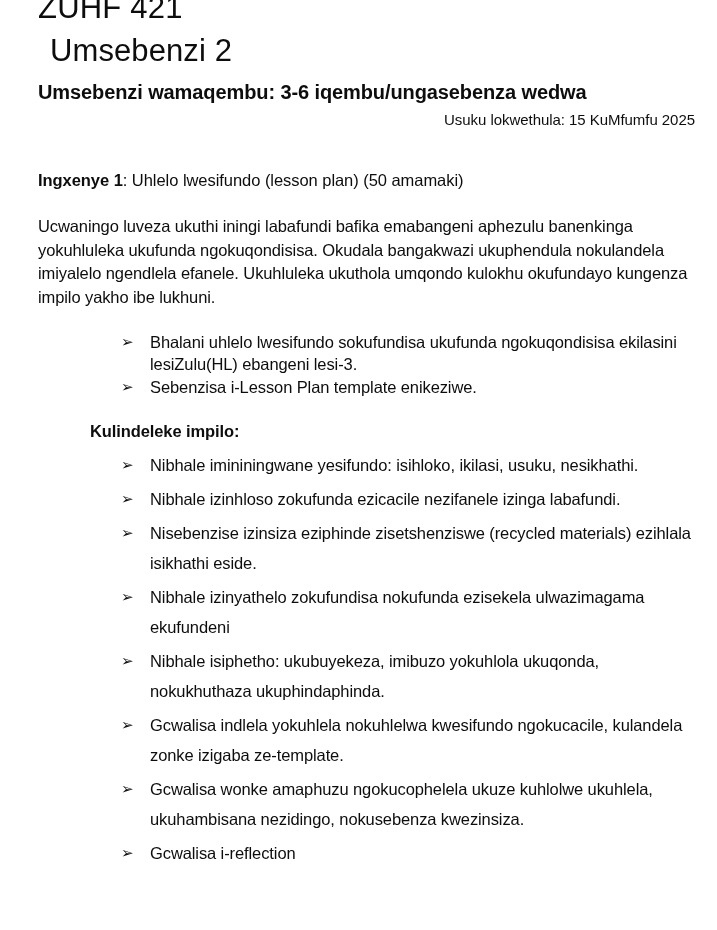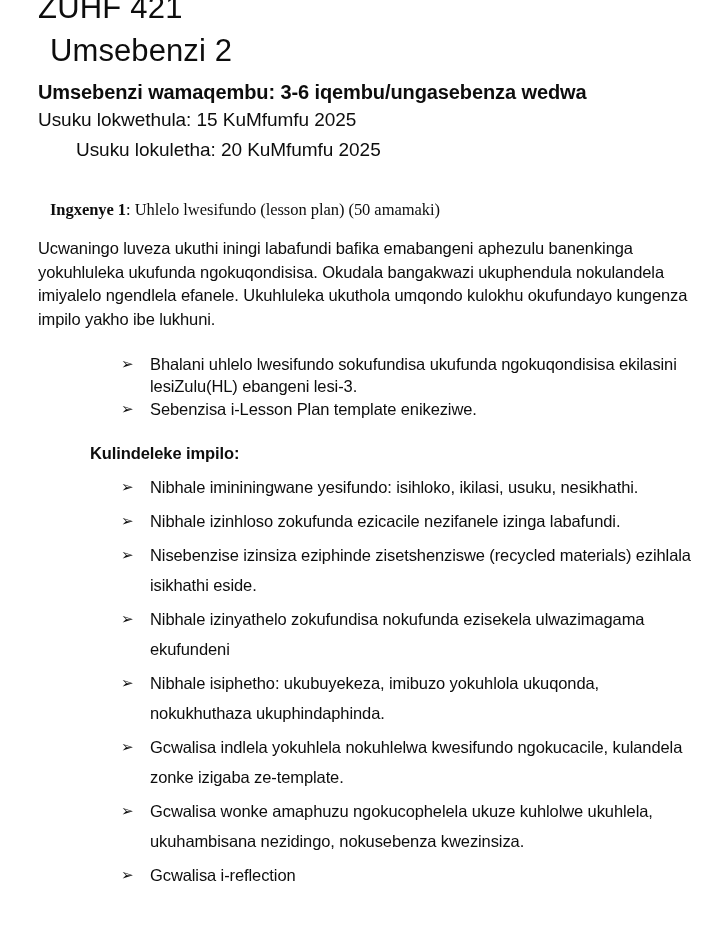--- a/index.html
+++ b/index.html
@@ -52,52 +52,52 @@
   
   .meta-bold {
     font-size: 20px;
     font-weight: 700;
     line-height: 22px;
     margin: 12px 0 0 0;
     letter-spacing: -0.1px;
     white-space: nowrap;
   }
   .meta-line {
-    font-size: 19px;
+    font-size: 15px;
     font-weight: 400;
     line-height: 22px;
     margin: 6px 0 0 0;
     letter-spacing: -0.05px;
     white-space: nowrap;
+    text-align: right;
   }
   .meta-line.indented {
     margin-left: 38px;
     margin-top: 8px;
   }
 
   
   .section-heading {
     font-size: 16.5px;
     line-height: 22px;
-    margin: 38px 0 0 12px;
+    margin: 38px 0 0 0;
     font-weight: 400;
     letter-spacing: -0.05px;
     white-space: nowrap;
-    font-family: Liberation Serif, serif;
   }
   .section-heading .lead {
     font-weight: 700;
   }
 
   
   .body-para {
     font-size: 16.5px;
     font-weight: 400;
     line-height: 23.5px;
-    margin: 16px 0 0 0;
+    margin: 24px 0 0 0;
     letter-spacing: -0.1px;
     text-align: left;
     max-width: 655px;
   }
 
   
   .arrow-list {
     list-style: none;
     margin: 0;
     padding: 0;
@@ -150,21 +150,20 @@
 <div class="page">
 
   <div class="course-code">ZUHF 421</div>
 
   <div class="doc-title">Umsebenzi 2</div>
 
   <div class="meta-bold">Umsebenzi wamaqembu: 3-6 iqembu/ungasebenza wedwa</div>
 
   <div class="meta-line">Usuku lokwethula: 15 KuMfumfu 2025</div>
 
-  <div class="meta-line indented">Usuku lokuletha: 20 KuMfumfu 2025</div>
 
   <div class="section-heading">
     <span class="lead">Ingxenye 1</span><span>: Uhlelo lwesifundo (lesson plan)  (50 amamaki)</span>
   </div>
 
   <p class="body-para">Ucwaningo luveza ukuthi iningi labafundi bafika emabangeni aphezulu banenkinga yokuhluleka ukufunda ngokuqondisisa. Okudala bangakwazi ukuphendula nokulandela imiyalelo ngendlela efanele. Ukuhluleka ukuthola umqondo kulokhu okufundayo kungenza impilo yakho ibe lukhuni.</p>
 
   <ul class="arrow-list list-a">
     <li>
       <span class="marker">➢</span>

